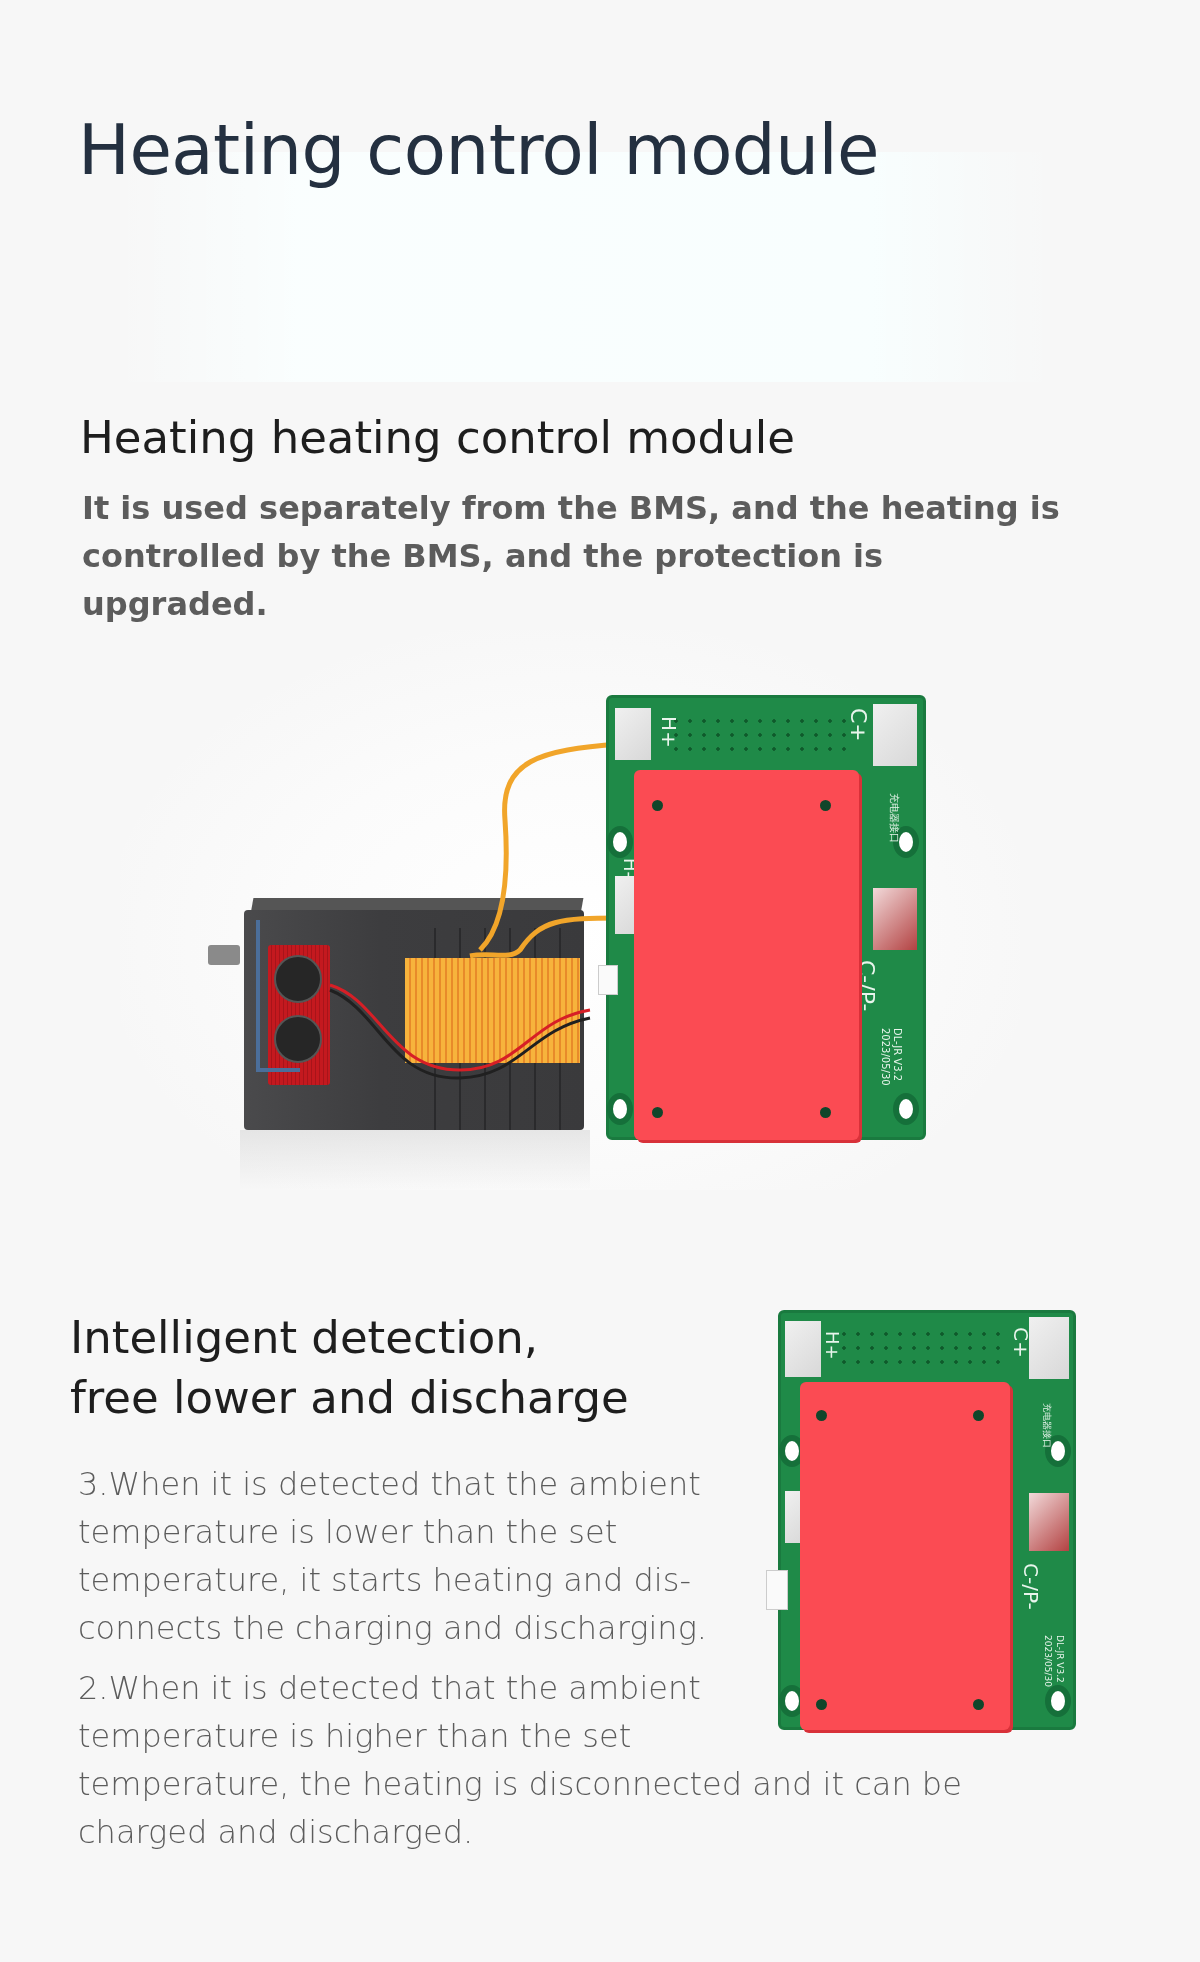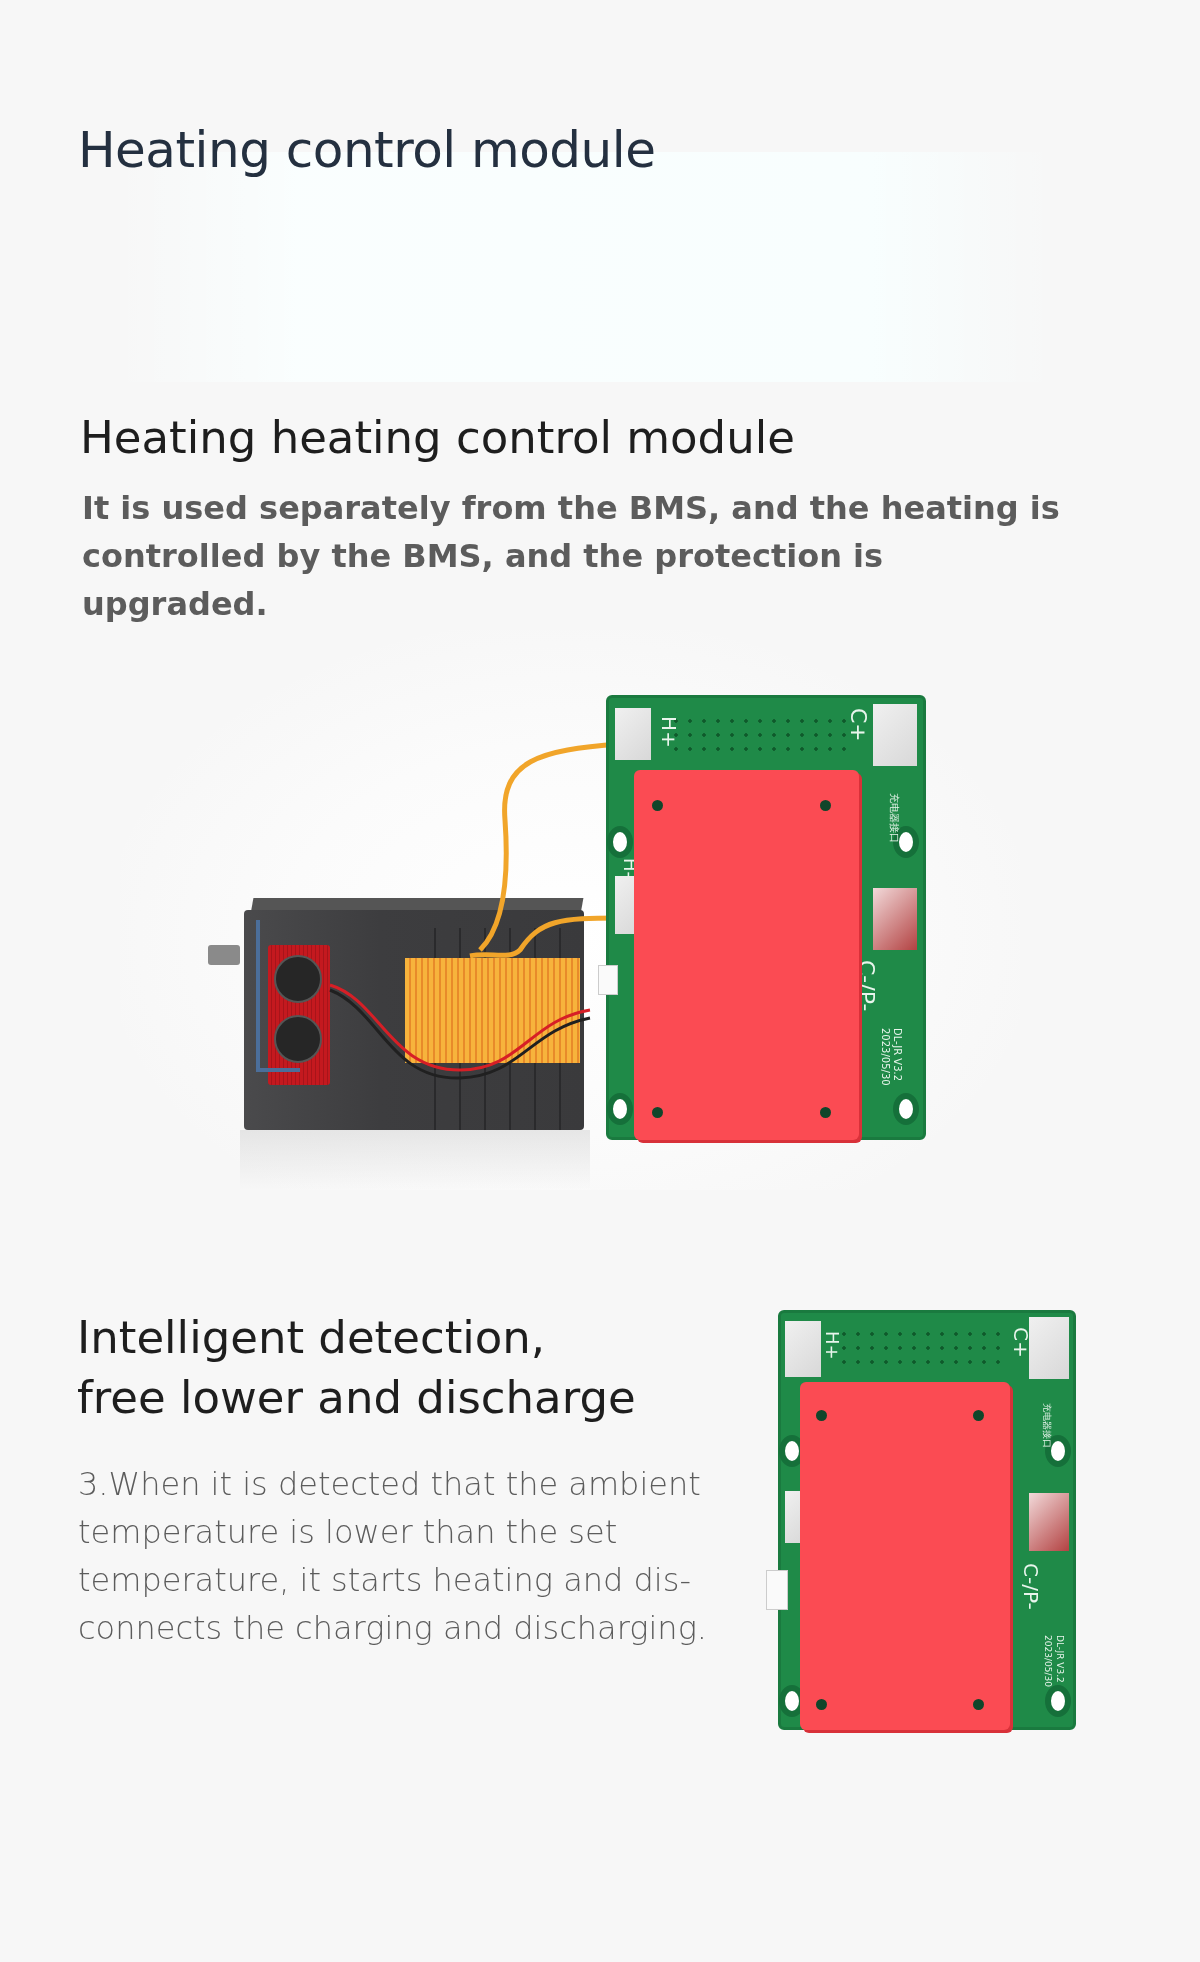--- a/index.html
+++ b/index.html
@@ -3,21 +3,21 @@
 <meta charset="utf-8">
 <style>
   * { box-sizing: border-box; margin: 0; padding: 0; }
   html, body { width: 1200px; height: 1962px; background: #f7f7f7; overflow: hidden; }
   body { position: relative; font-family: "DejaVu Sans", "Liberation Sans", sans-serif; }
 
   .glow-top { position: absolute; left: 115px; top: 152px; width: 940px; height: 230px;
     background: linear-gradient(90deg, rgba(255,255,255,0.0), rgba(250,255,255,0.9) 20%, rgba(248,255,255,0.9) 80%, rgba(255,255,255,0)); }
 
   .headline { position: absolute; left: 78px; top: 105px; width: 1050px;
-    font-size: 50px; line-height: 91px; font-weight: 500; color: #243040; letter-spacing: -0.5px; }
+    font-size: 69px; line-height: 91px; font-weight: 500; color: #243040; letter-spacing: -0.5px; }
   .headline div { white-space: nowrap; }
 
   .subhead { position: absolute; left: 80px; top: 408px; font-size: 45px; line-height: 60px; color: #1e1e1e; white-space: nowrap; }
   .para { position: absolute; left: 82px; top: 484px; width: 980px; font-size: 32px; line-height: 48px; color: #5c5c5c; font-weight: 700; }
 
   
   .hero { position: absolute; left: 0; top: 600px; width: 1200px; height: 660px; }
   .hero-glow { position: absolute; left: 120px; top: 30px; width: 900px; height: 560px;
     background: radial-gradient(ellipse at 50% 55%, #ffffff 0%, #fbfbfb 45%, rgba(247,247,247,0) 75%); }
 
@@ -43,21 +43,21 @@
   .pcb { position: absolute; inset: 0; background: #1f8a48; border-radius: 6px; border: 3px solid #1a7a3f; }
   .pcb .pad { position: absolute; background: linear-gradient(135deg, #f0f0f0, #d8d8d8); }
   .pcb .hole { position: absolute; width: 26px; height: 32px; border-radius: 50%; background: #fff; border: 6px solid #15703a; }
   .pcb .label { position: absolute; color: #e8f5ec; font-family: "DejaVu Sans", sans-serif; transform: rotate(90deg); transform-origin: left top; white-space: nowrap; }
   .pcb .dots { position: absolute; background-image: radial-gradient(circle, #0f5a2b 1.5px, transparent 2px); background-size: 14px 14px; }
   .cover { position: absolute; background: #fb4b53; border-radius: 6px; box-shadow: 3px 3px 0 #d83139; }
   .cover .mhole { position: absolute; width: 11px; height: 11px; border-radius: 50%; background: #10452a; }
   .connector { position: absolute; background: #fafafa; border: 1px solid #ccc; }
 
   
-  .section2-title { position: absolute; left: 77px; top: 1308px; font-size: 45px; line-height: 60px; color: #1e1e1e; white-space: nowrap; }
+  .section2-title { position: absolute; left: 70px; top: 1308px; font-size: 45px; line-height: 60px; color: #1e1e1e; white-space: nowrap; }
   .list { position: absolute; left: 78px; top: 1460px; width: 1000px; font-size: 32px; line-height: 48px; color: #5c5c5c; font-weight: 300; }
   .list .item { margin-bottom: 12px; }
   .list .narrow { display: block; width: 660px; }
 </style>
 </head>
 <body>
 
 <div class="glow-top"></div>
 
 <div class="headline">
@@ -125,20 +125,24 @@
 
 <div class="section2-title">
   <div>Intelligent detection,</div>
   <div>free lower and discharge</div>
 </div>
 
 <div class="list">
   <div class="item">
     <span class="narrow">3.When it is detected that the ambient temperature is lower than the set temperature, it starts heating and dis-connects the charging and discharging.</span>
   </div>
+  <div class="item">
+    <span class="narrow">2.When it is detected that the ambient temperature is higher than the set</span>
+    <span>temperature, the heating is disconnected and it can be charged and discharged.</span>
+  </div>
 </div>
 
 <div class="pcb-small">
   <div class="pcb">
     <div class="pad" style="left:4px;top:8px;width:36px;height:56px"></div>
     <div class="pad" style="right:4px;top:4px;width:40px;height:62px"></div>
     <div class="pad" style="left:4px;top:178px;width:22px;height:52px"></div>
     <div class="pad" style="right:4px;top:180px;width:40px;height:58px;background:linear-gradient(135deg,#f2dada,#b34242)"></div>
     <div class="dots" style="left:56px;top:14px;width:170px;height:40px"></div>
     <div class="hole" style="left:-2px;top:122px"></div>

